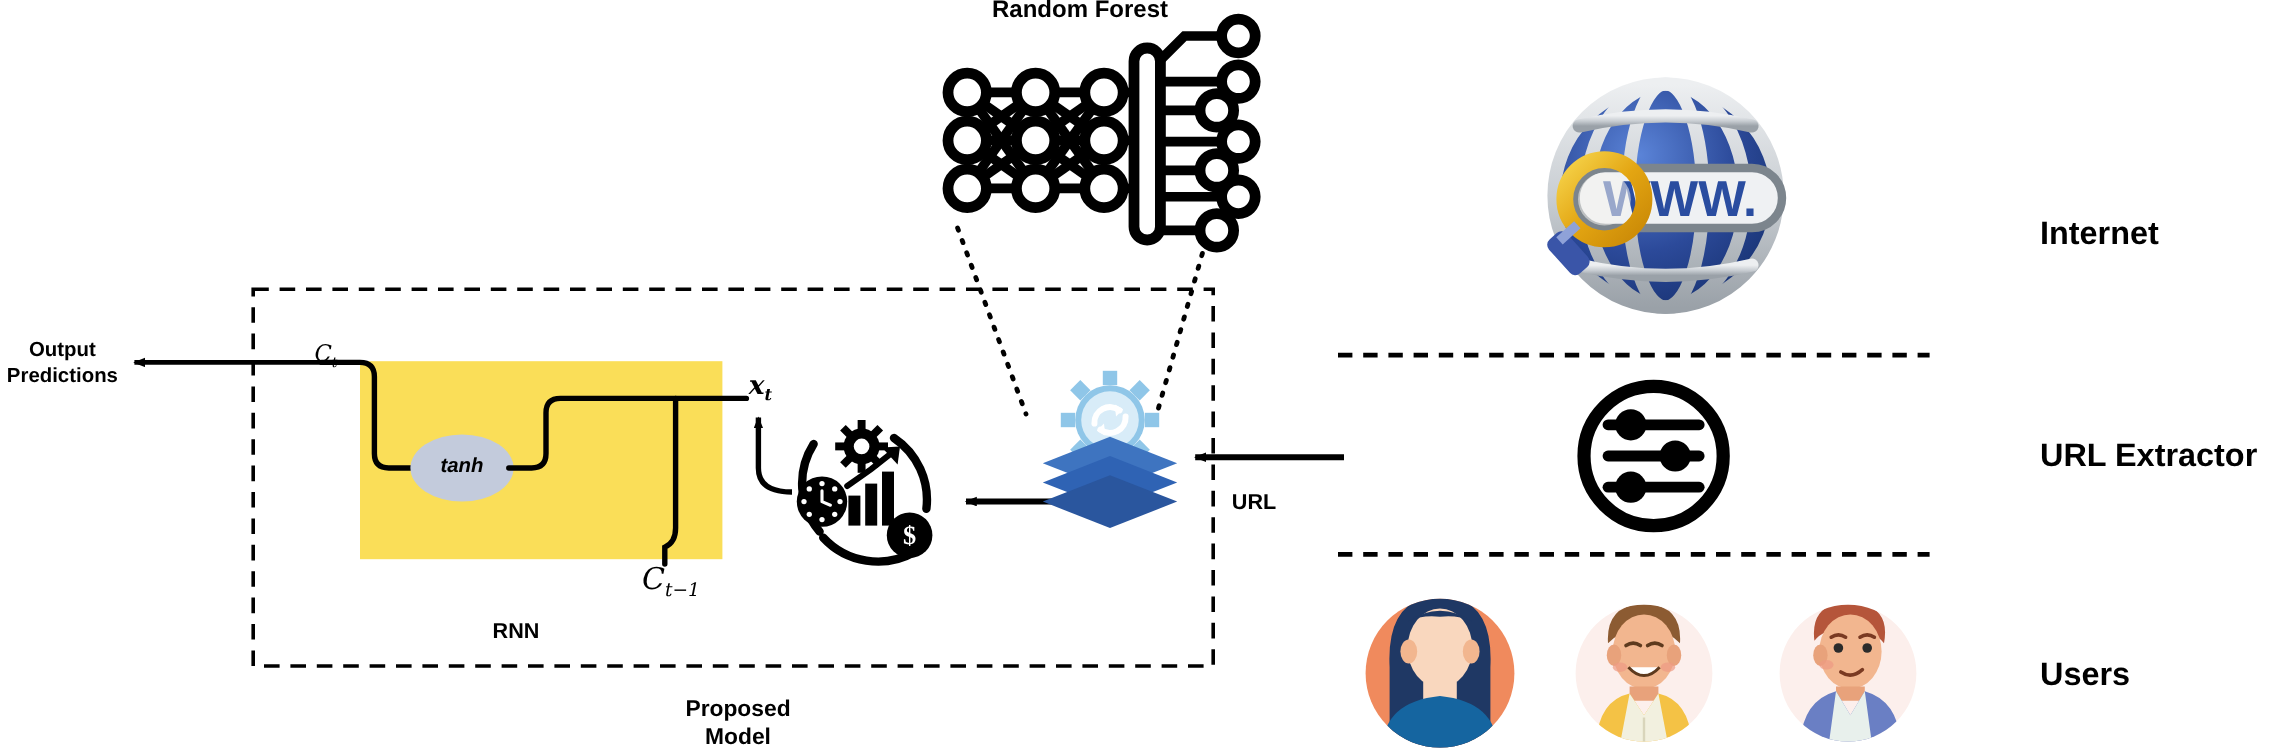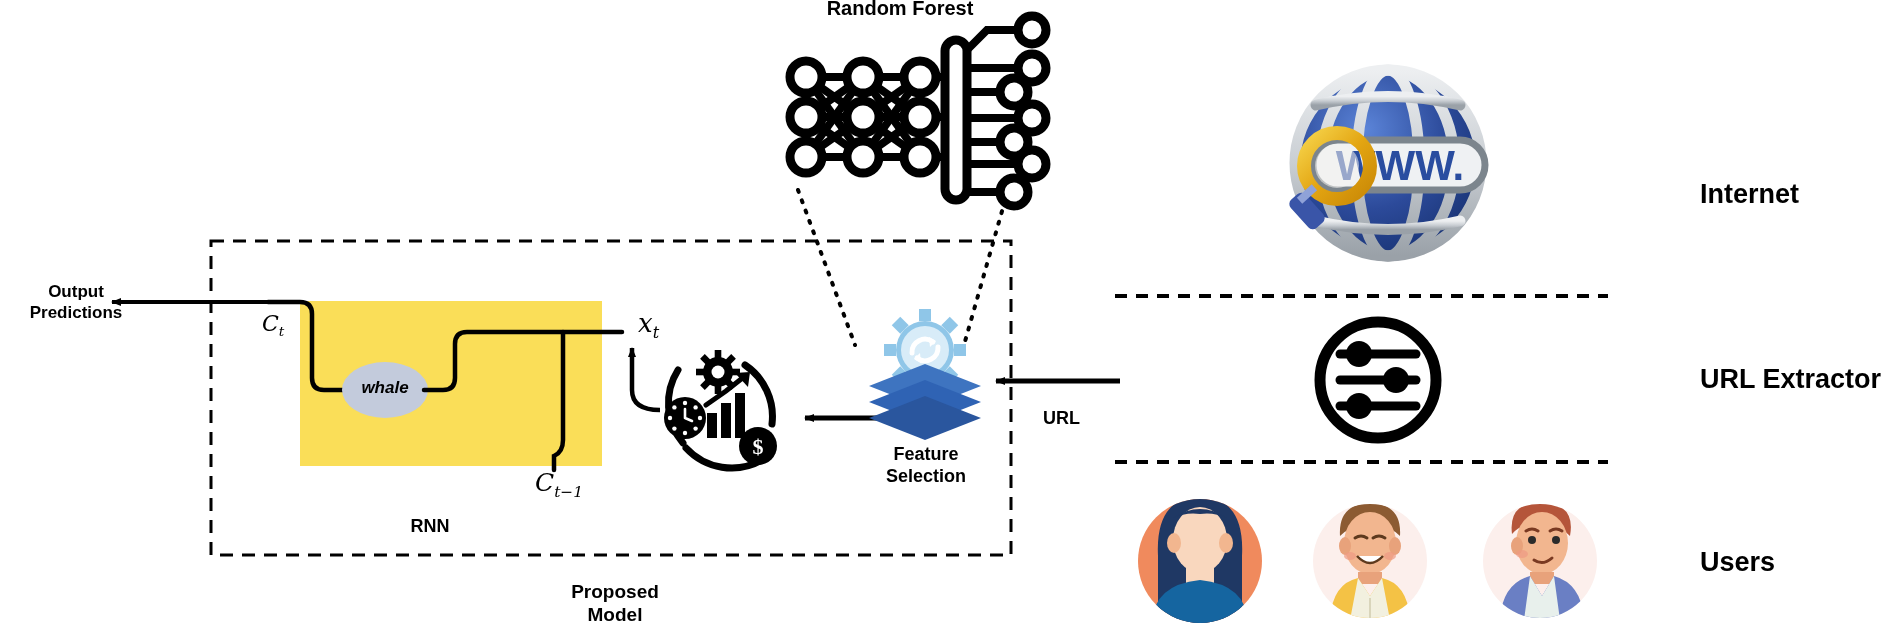--- a/index.html
+++ b/index.html
@@ -328,47 +328,45 @@
           <path d="M 1530 572 L 1554 572 L 1554 584 L 1530 584 z" fill="#E8A27B"></path>
           <path d="M 1500 620 Q 1502 584 1530 576 L 1542 596 L 1554 576 Q 1582 584 1584 620 z" fill="#6A7FC4"></path>
           <path d="M 1530 576 L 1542 596 L 1554 576 L 1560 620 L 1524 620 z" fill="#E8F0EC"></path>
         </g>
       </g>
     </g>
   </svg>
 
   <div class="lbl" style="left:760px; top:-4px; width:280px; font-size:20px;">Random Forest</div>
 
-  <div class="lbl" style="left:0px; top:282px; width:104px; font-size:17px;padding-left:24px;">Output
+  <div class="lbl" style="left:0px; top:282px; width:104px; font-size:17px;">Output
 Predictions</div>
 
   <div class="lbl" style="left:390px; top:516px; width:80px; font-size:18px;">RNN</div>
 
-  <div class="lbl" style="left:340px; top:378px; width:90px; font-size:17px; font-style:italic;">whale</div>
-
-
-  <div class="lbl" style="left:858px; top:444px; width:136px; font-size:18px;">Feature
-Selection</div>
+  <div class="lbl" style="left:340px; top:378px; width:90px; font-size:17px; font-style:italic;">tanh</div>
+
+
 
   <div class="lbl" style="left:545px; top:580px; width:140px; font-size:19px;">Proposed
 Model</div>
 
-  <div class="lbl" style="left:1010px; top:408px; width:70px; font-size:18px;text-align:right;">URL</div>
+  <div class="lbl" style="left:1010px; top:408px; width:70px; font-size:18px;">URL</div>
 
   <div class="lbl" style="left:1700px; top:178px; width:220px; font-size:27px; text-align:left;">Internet</div>
 
   <div class="lbl" style="left:1700px; top:363px; width:260px; font-size:27px; text-align:left;">URL Extractor</div>
 
   <div class="lbl" style="left:1700px; top:546px; width:220px; font-size:27px; text-align:left;">Users</div>
 
-  <div class="math" style="left:262px; top:284px; font-size:22px;margin-top:27px;">
+  <div class="math" style="left:262px; top:284px; font-size:19px;">
     <span>C</span><sub>t</sub>
   </div>
 
   <div class="math" style="left:535px; top:468px; font-size:25px;">
     <span>C</span><sub>t−1</sub>
   </div>
 
-  <div class="math" style="left:638px; top:308px; font-size:26px;">
+  <div class="math" style="left:624px; top:308px; font-size:22px;font-weight:bold;">
     <span>x</span><sub>t</sub>
   </div>
 
 </div>
 
 </body></html>

